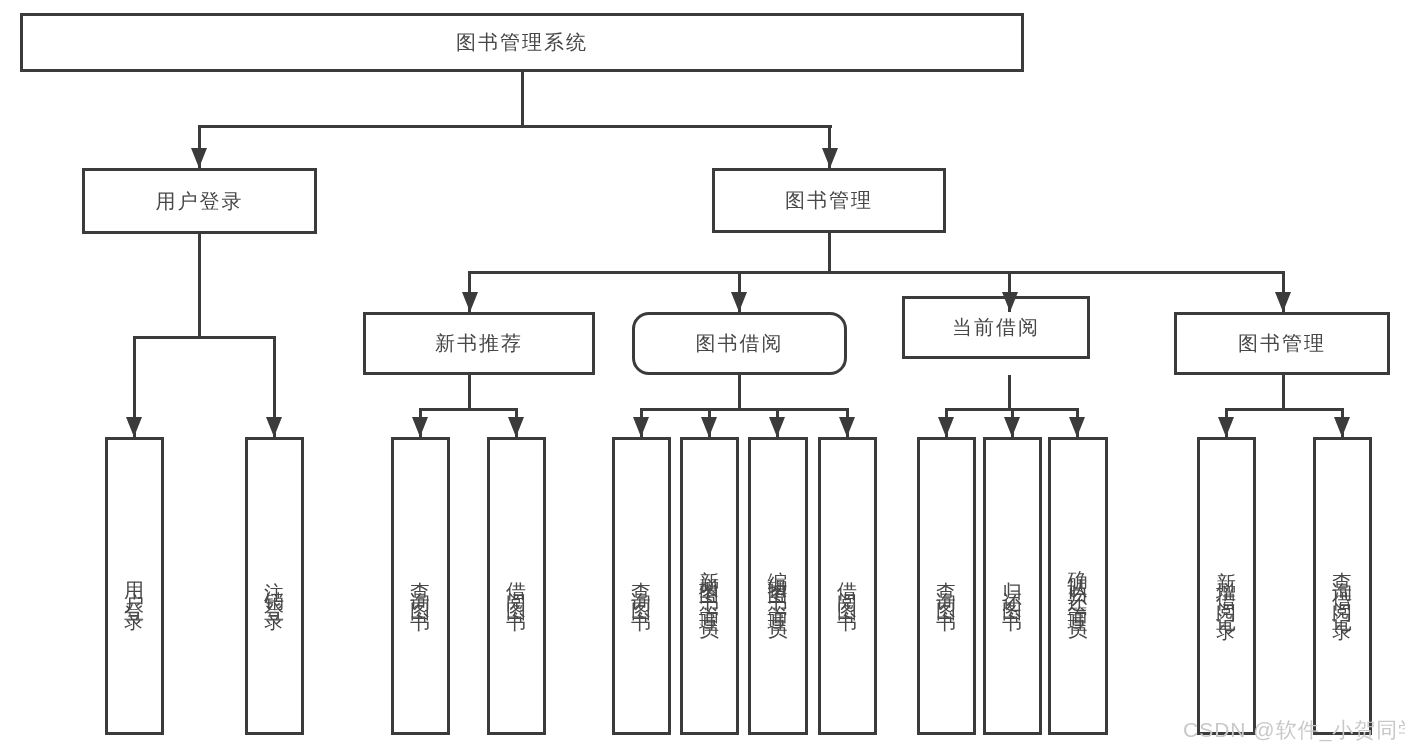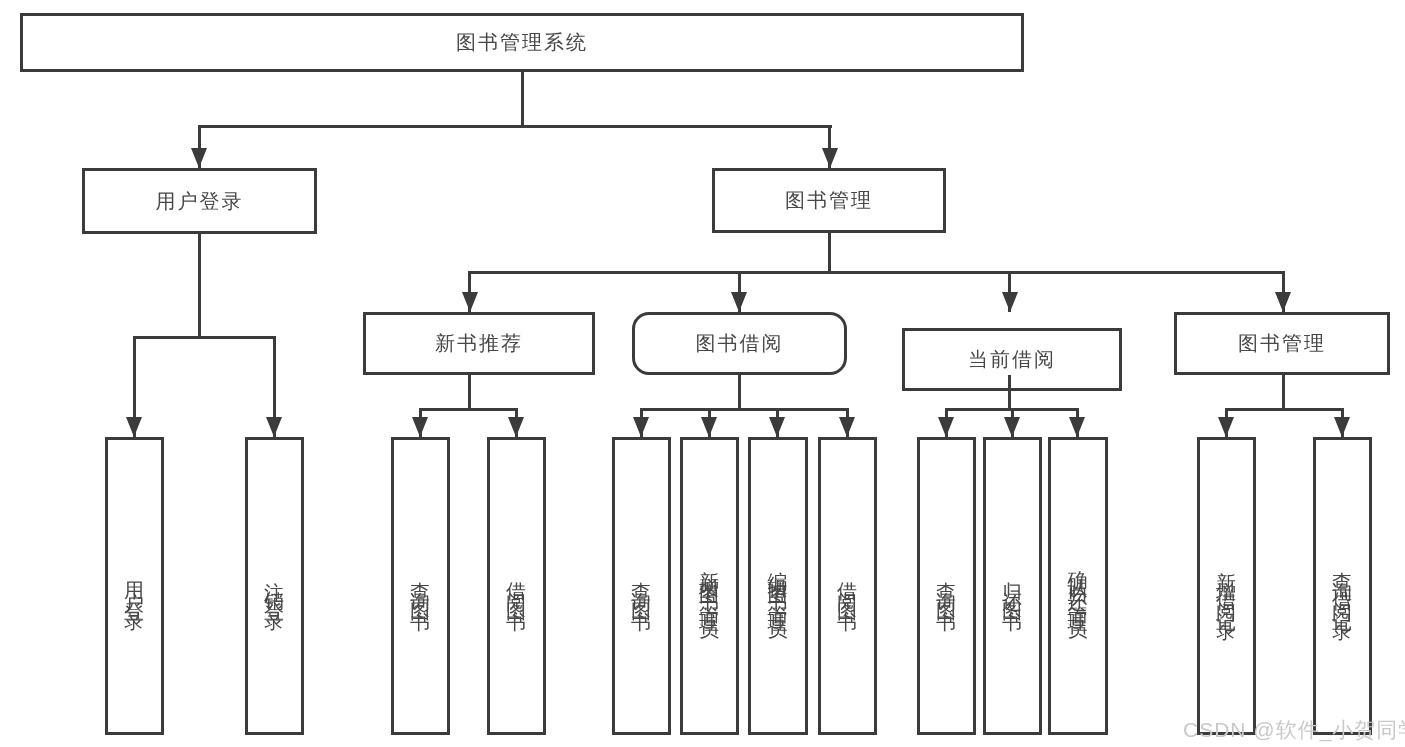--- a/index.html
+++ b/index.html
@@ -69,21 +69,21 @@
   <div class="node" style="left:712px;top:168px;width:234px;height:65px;">
     <span class="label-h">图书管理</span>
   </div>
 
   <div class="node" style="left:363px;top:312px;width:232px;height:63px;">
     <span class="label-h">新书推荐</span>
   </div>
   <div class="node" style="left:632px;top:312px;width:215px;height:63px;border-radius:17px;">
     <span class="label-h">图书借阅</span>
   </div>
-  <div class="node" style="left:902px;top:328px;width:220px;height:63px;">
+  <div class="node" style="left:902px;top:296px;width:188px;height:63px;">
     <span class="label-h">当前借阅</span>
   </div>
   <div class="node" style="left:1174px;top:312px;width:216px;height:63px;">
     <span class="label-h">图书管理</span>
   </div>
 
   <div class="node" style="left:105px;top:437px;width:59px;height:298px;">
     <span class="label-v">用户登录</span>
   </div>
   <div class="node" style="left:245px;top:437px;width:59px;height:298px;">

